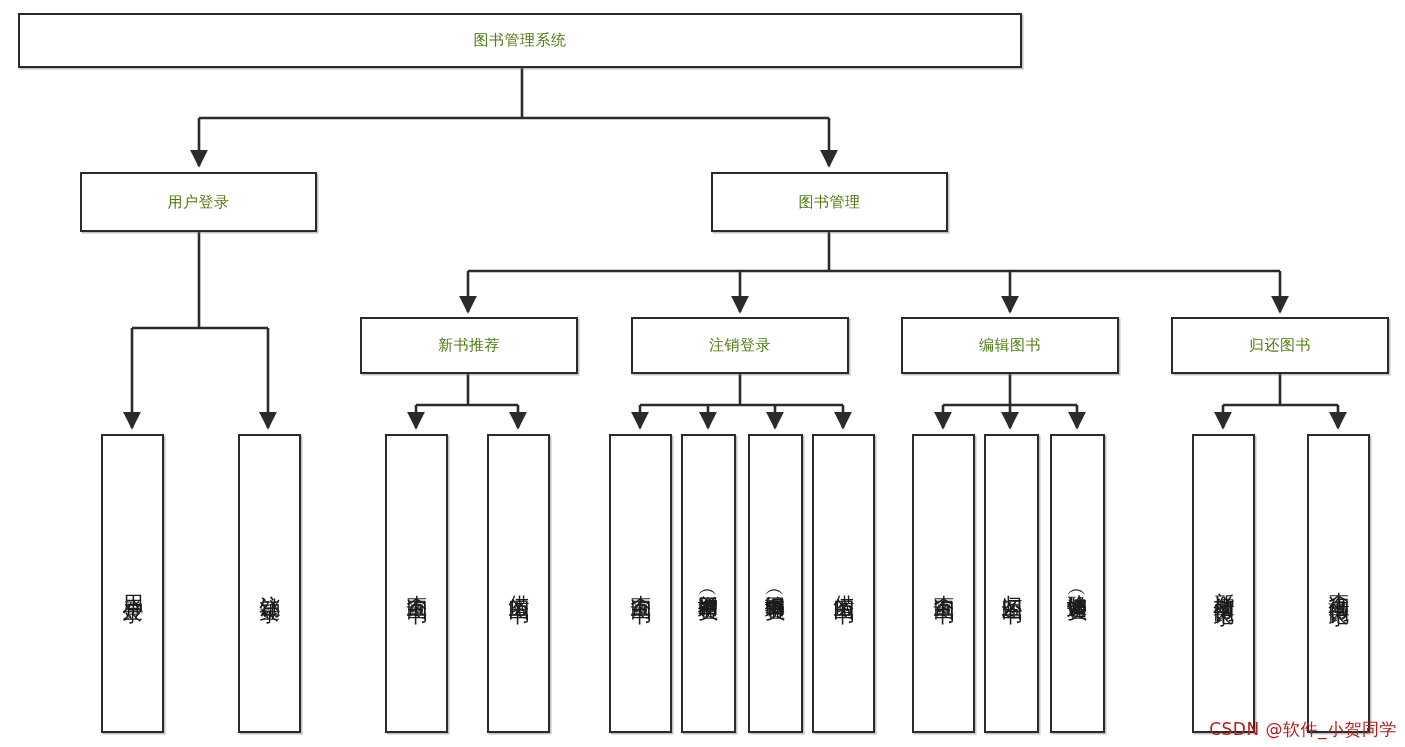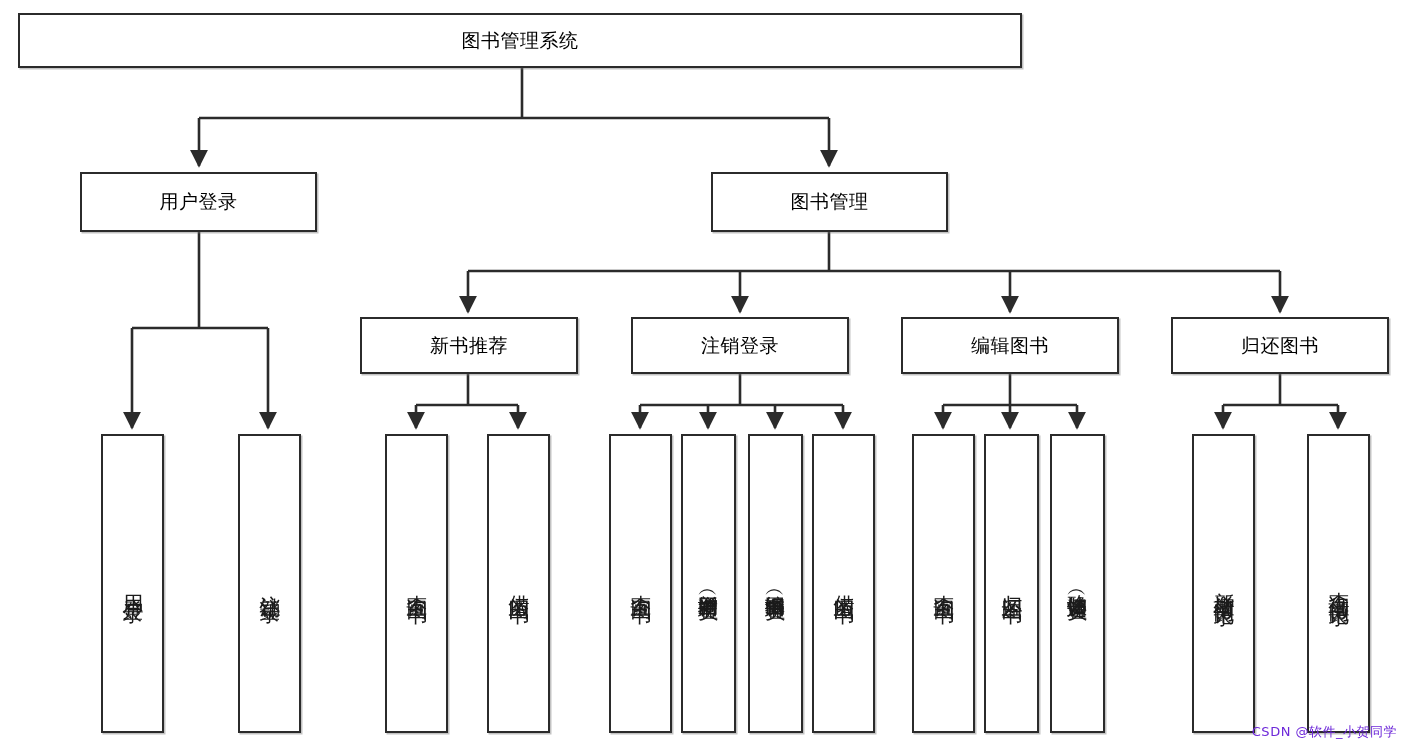--- a/index.html
+++ b/index.html
@@ -27,22 +27,22 @@
     background: #ffffff;
     border: 2.5px solid #2b2b2b;
     box-shadow: 1.5px 1.5px 0 rgba(120,120,120,0.45);
   }
   .node-label-h {
     position: absolute;
     left: 0; right: 0; top: 0; bottom: 0;
     display: flex;
     align-items: center;
     justify-content: center;
-    font-size: 19px;
-    color: #000000;
+    font-size: 15px;
+    color: #4d7c0f;
     letter-spacing: 0.5px;
     white-space: nowrap;
   }
   .node-label-v {
     position: absolute;
     left: 0; right: 0; top: 0; bottom: 0;
     display: flex;
     align-items: center;
     justify-content: center;
     writing-mode: vertical-rl;
@@ -59,22 +59,22 @@
   #connectors {
     position: absolute;
     left: 0;
     top: 0;
     pointer-events: none;
   }
   #watermark {
     position: absolute;
     right: 8px;
     bottom: 6px;
-    font-size: 13px;
-    color: #6d28d9;
+    font-size: 17px;
+    color: #b91c1c;
     letter-spacing: 0.5px;
     white-space: nowrap;
   }
 </style>
 </head>
 <body>
 
 <div id="diagram-root">
 
   <svg id="connectors" width="1405" height="747" viewBox="0 0 1405 747" aria-hidden="true">

